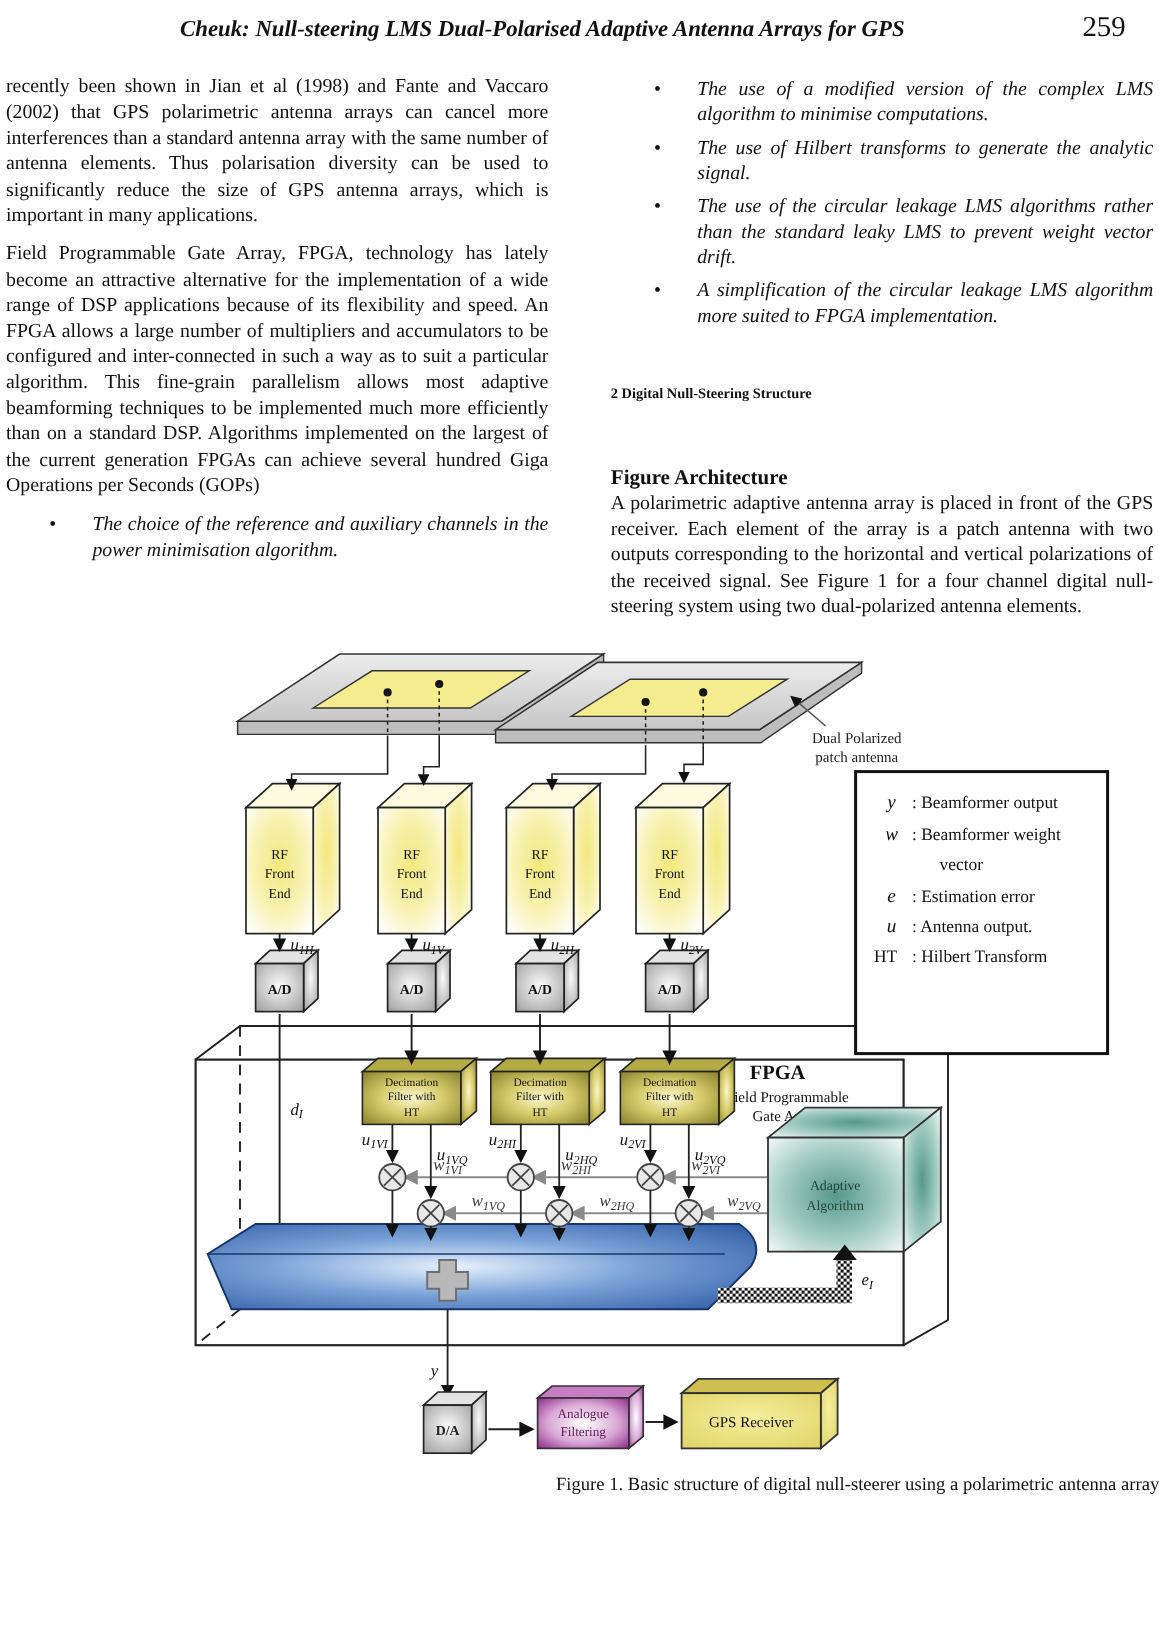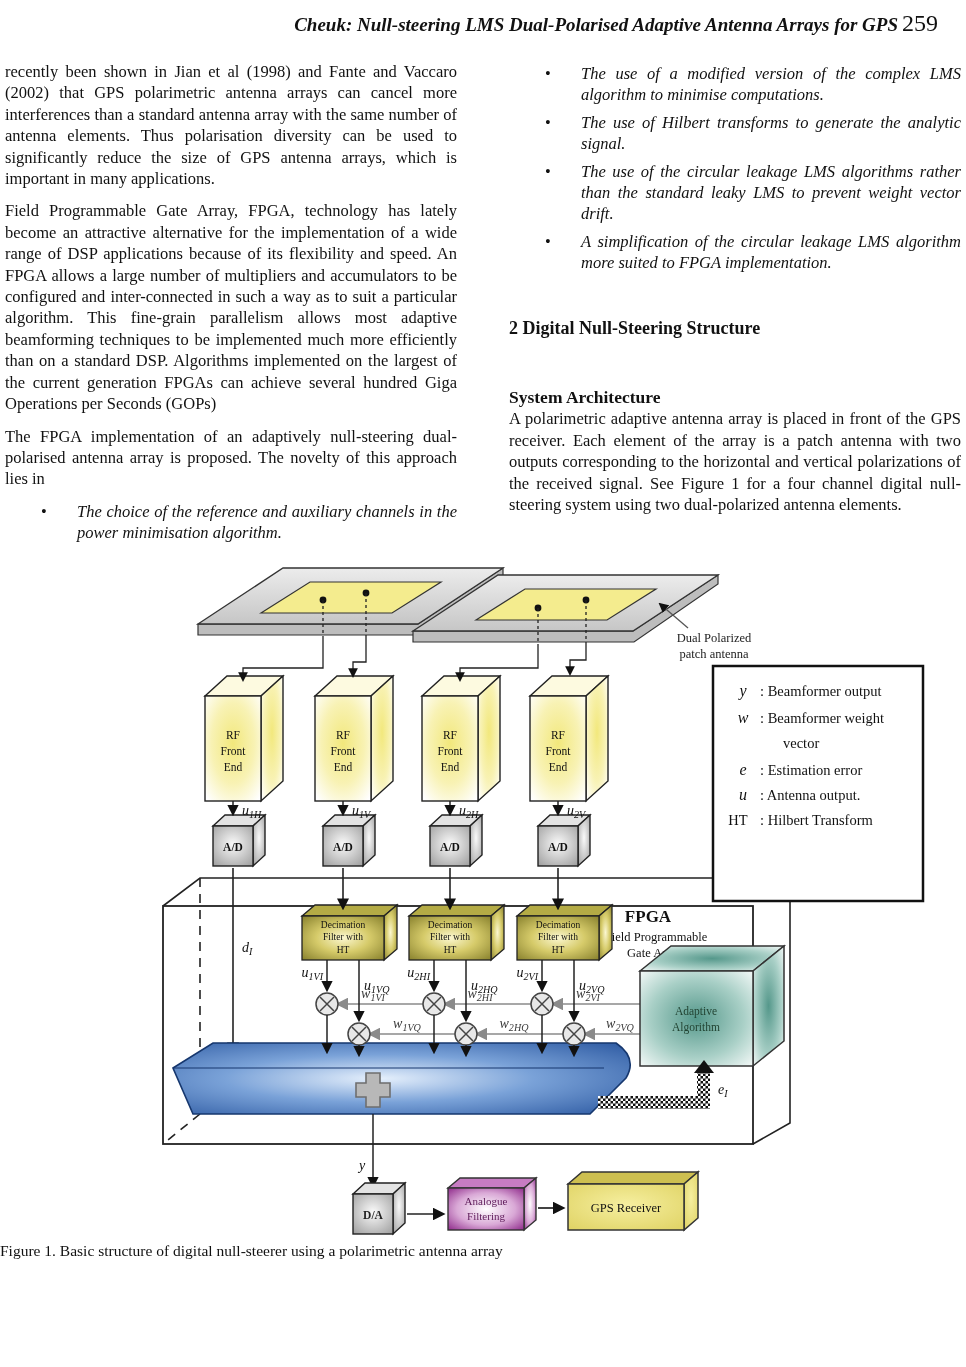--- a/index.html
+++ b/index.html
@@ -1,31 +1,31 @@
 <!DOCTYPE html>
 <html><head>
 <meta charset="utf-8">
 <style>
   html,body{margin:0;padding:0;background:#fff;}
   body{width:966px;height:1367px;overflow:hidden;font-family:"Liberation Serif",serif;color:#111;position:relative;}
   .hdr{display:flex;align-items:baseline;padding:10px 28px 0 150px;}
-  .hdr-title{flex:1;text-align:right;font-style:italic;font-weight:bold;font-size:19px;}
+  .hdr-title{flex:1;text-align:left;font-style:italic;font-weight:bold;font-size:19px;}
   .hdr-page{font-size:24px;margin-left:4px;}
   .cols{display:flex;gap:52px;padding:0 5px;margin-top:24px;}
   .col{width:462px;font-size:16.5px;line-height:21.4px;text-align:justify;}
   .col p{margin:0 0 11px 0;}
   .bullet-item{display:flex;margin:2px 0 6px 0;}
   .bdot{width:36px;padding-left:36px;flex:none;}
   .btext{flex:1;text-align:justify;font-style:italic;}
-  .sec-head{font-weight:bold;font-size:18px;margin-top:44px;}
+  .sec-head{font-weight:bold;font-size:12px;margin-top:44px;}
   .sub-head{font-weight:bold;font-size:17.5px;margin-top:48px;}
   .rc-para{margin-top:26px;}
   .fig{margin-top:6px;}
   .fig svg{display:block;margin-left:158px;}
-  .fig-caption{text-align:left;font-size:15.5px;margin-top:6px;}
+  .fig-caption{text-align:right;font-size:15.5px;margin-top:16px;}
   svg text{font-family:"Liberation Serif",serif;fill:#111;}
   .blocklbl{font-size:11.5px;fill:#2e2a18;}
   .adlbl{font-size:11.5px;font-weight:bold;fill:#222;}
   .declbl{font-size:9.5px;fill:#151505;}
   .siglbl{font-style:italic;font-size:14px;}
   .wlbl{font-style:italic;font-size:14px;fill:#3a3a3a;}
   .fpga-t{font-size:17px;font-weight:bold;}
   .fpga-s{font-size:12.5px;}
   .lsym{font-style:italic;font-size:16px;}
   .lsymht{font-size:14.5px;}
@@ -39,21 +39,20 @@
 
 <div class="hdr">
   <span class="hdr-title">Cheuk: Null-steering LMS Dual-Polarised Adaptive Antenna Arrays for GPS</span>
   <span class="hdr-page">259</span>
 </div>
 
 <div class="cols">
   <div class="col">
     <p>recently been shown in Jian et al (1998) and Fante and Vaccaro (2002) that GPS polarimetric antenna arrays can cancel more interferences than a standard antenna array with the same number of antenna elements. Thus polarisation diversity can be used to significantly reduce the size of GPS antenna arrays, which is important in many applications.</p>
     <p>Field Programmable Gate Array, FPGA, technology has lately become an attractive alternative for the implementation of a wide range of DSP applications because of its flexibility and speed. An FPGA allows a large number of multipliers and accumulators to be configured and inter-connected in such a way as to suit a particular algorithm. This fine-grain parallelism allows most adaptive beamforming techniques to be implemented much more efficiently than on a standard DSP. Algorithms implemented on the largest of the current generation FPGAs can achieve several hundred Giga Operations per Seconds (GOPs)</p>
-    <p>The FPGA implementation of an adaptively null-steering dual-polarised antenna array is proposed. The novelty of this approach lies in</p>
     <div class="bullet-item">
       <span class="bdot">•</span>
       <span class="btext">The choice of the reference and auxiliary channels in the power minimisation algorithm.</span>
     </div>
   </div>
   <div class="col">
     <div class="bullet-item">
       <span class="bdot">•</span>
       <span class="btext">The use of a modified version of the complex LMS algorithm to minimise computations.</span>
     </div>
@@ -63,21 +62,21 @@
     </div>
     <div class="bullet-item">
       <span class="bdot">•</span>
       <span class="btext">The use of the circular leakage LMS algorithms rather than the standard leaky LMS to prevent weight vector drift.</span>
     </div>
     <div class="bullet-item">
       <span class="bdot">•</span>
       <span class="btext">A simplification of the circular leakage LMS algorithm more suited to FPGA implementation.</span>
     </div>
     <div class="sec-head">2 Digital Null-Steering Structure</div>
-    <div class="sub-head">System Architecture</div>
+    <div class="sub-head">Figure Architecture</div>
     <p class="rc-para">A polarimetric adaptive antenna array is placed in front of the GPS receiver. Each element of the array is a patch antenna with two outputs corresponding to the horizontal and vertical polarizations of the received signal. See Figure 1 for a four channel digital null-steering system using two dual-polarized antenna elements.</p>
   </div>
 </div>
 
 <div class="fig">
 <svg width="801" height="680" viewBox="0 0 801 680">
   <defs>
     <marker id="mB" viewBox="0 0 10 10" refX="8" refY="5" markerWidth="7.5" markerHeight="7.5" orient="auto-start-reverse">
       <path d="M0,0 L10,5 L0,10 z" fill="#111"></path>
     </marker>

